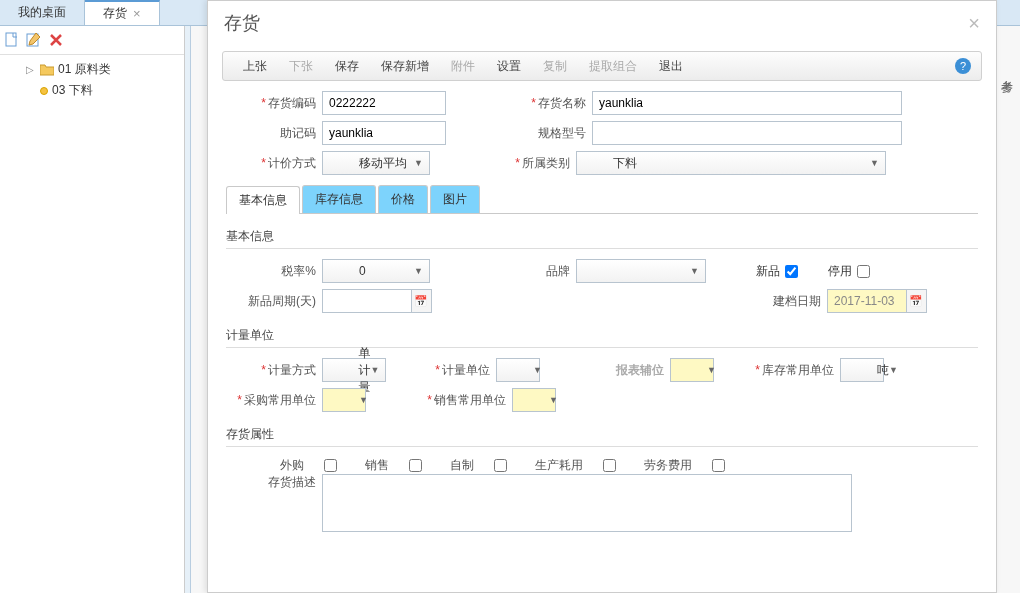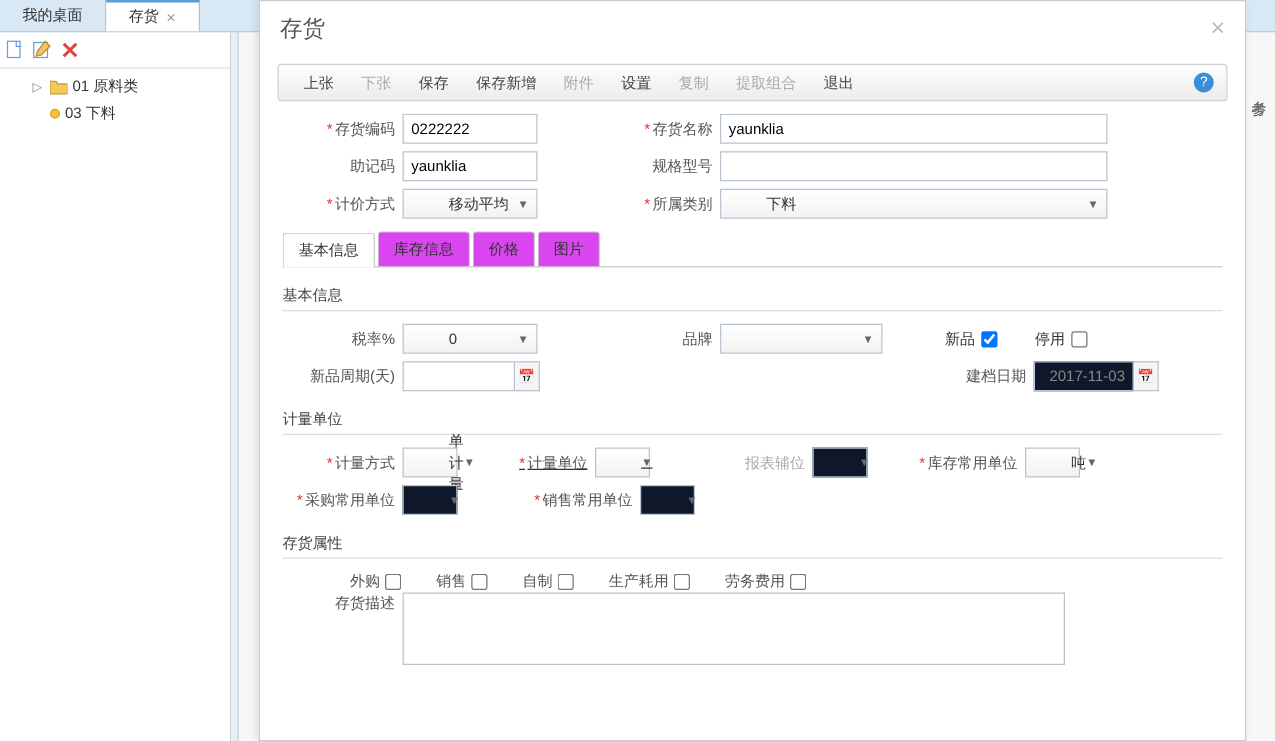--- a/index.html
+++ b/index.html
@@ -35,46 +35,46 @@
 .toolbar-btn { padding: 3px 10px; color: #444; cursor: pointer; }
 .toolbar-btn.disabled { color: #aaa; }
 .toolbar-help { margin-left: auto; width: 16px; height: 16px; border-radius: 50%; background: #3b8fd6; color: #fff; text-align: center; line-height: 16px; font-size: 11px; }
 
 .form-area { padding: 0 18px; overflow: auto; flex: 1; }
 .row { display: flex; margin-bottom: 6px; }
 .field { display: flex; align-items: center; }
 .label { width: 96px; text-align: right; padding-right: 6px; color: #555; }
 .asterisk { color: #d33; margin-right: 2px; }
 .input, .select { height: 24px; border: 1px solid #b8c4cf; padding: 2px 6px; font-size: 12px; background: #fff; }
-.input { width: 108px; }
+.input { width: 124px; }
 .input-wide { width: 310px; }
 .select { width: 108px; display: flex; align-items: center; justify-content: space-between; background: linear-gradient(#fff,#f2f2f2); padding-left: 36px; }
 .select-wide { width: 310px; gap: 23px; }
 .select .caret { font-size: 9px; color: #666; }
 
 .sub-tabs { display: flex; margin-top: 10px; border-bottom: 1px solid #c9c9c9; }
-.sub-tab { padding: 5px 12px; border: 1px solid #c9c9c9; border-bottom: none; background: #d946ef; margin-right: 2px; cursor: pointer; border-radius: 3px 3px 0 0; }
+.sub-tab { padding: 5px 12px; border: 1px solid #c9c9c9; border-bottom: none; background: #7dd3fc; margin-right: 2px; cursor: pointer; border-radius: 3px 3px 0 0; }
 .sub-tab.active { background: #fff; position: relative; top: 1px; }
 
 .section-title { margin-top: 14px; font-weight: normal; color: #444; border-bottom: 1px solid #ddd; padding-bottom: 3px; margin-bottom: 10px; }
 
 .cb-row { display: flex; gap: 28px; padding-left: 54px; }
-.cb-item { display: flex; align-items: center; gap: 4px; }
+.cb-item { display: flex; align-items: center; gap: 20px; }
 .cb-item .label-inline { color: #555; }
 
 .date-input { display: flex; align-items: center; }
 .cal-icon { width: 20px; height: 24px; border: 1px solid #b8c4cf; border-left: none; display: flex; align-items: center; justify-content: center; background: #f5f5f5; font-size: 11px; }
 
 textarea.desc { width: 530px; height: 58px; border: 1px solid #b8c4cf; resize: none; }
 
 .right-strip { position: absolute; right: 0; top: 67px; writing-mode: vertical-lr; padding: 4px 5px; color: #666; font-size: 12px; }
 
-.small-select { width: 44px; }
+.small-select { width: 64px; justify-content: center; }
 .tiny-select { width: 44px; }
-.readonly { background: #0f172a; color: #888; text-align: right; }
+.readonly { background: #fef9c3; color: #888; }
 </style>
 </head>
 <body>
 
 <div class="top-tabs">
   <div class="top-tab">
       <span>我的桌面</span>
     </div>
   <div class="top-tab active">
     <span>存货</span>
@@ -228,28 +228,28 @@
 
     <div class="section-title">计量单位</div>
     <div class="row">
       <div class="field">
         <div class="label"><span class="asterisk">*</span><span>计量方式</span></div>
         <div class="select small-select">
             <span>单计量</span>
             <span class="caret">▼</span>
           </div>
       </div>
-      <div class="field" style="margin-left:40px;text-decoration:underline;">
+      <div class="field" style="margin-left:40px;">
         <div class="label" style="width:70px;"><span class="asterisk">*</span><span>计量单位</span></div>
         <div class="select tiny-select">
             <span></span>
             <span class="caret">▼</span>
           </div>
       </div>
-      <div class="field" style="margin-left:60px;">
+      <div class="field" style="margin-left:60px;font-weight:bold;">
         <div class="label" style="width:70px;color:#aaa;"><span>报表辅位</span></div>
         <div class="select tiny-select readonly">
             <span></span>
             <span class="caret">▼</span>
           </div>
       </div>
       <div class="field" style="margin-left:30px;">
         <div class="label" style="width:96px;"><span class="asterisk">*</span><span>库存常用单位</span></div>
         <div class="select tiny-select">
             <span>吨</span>

